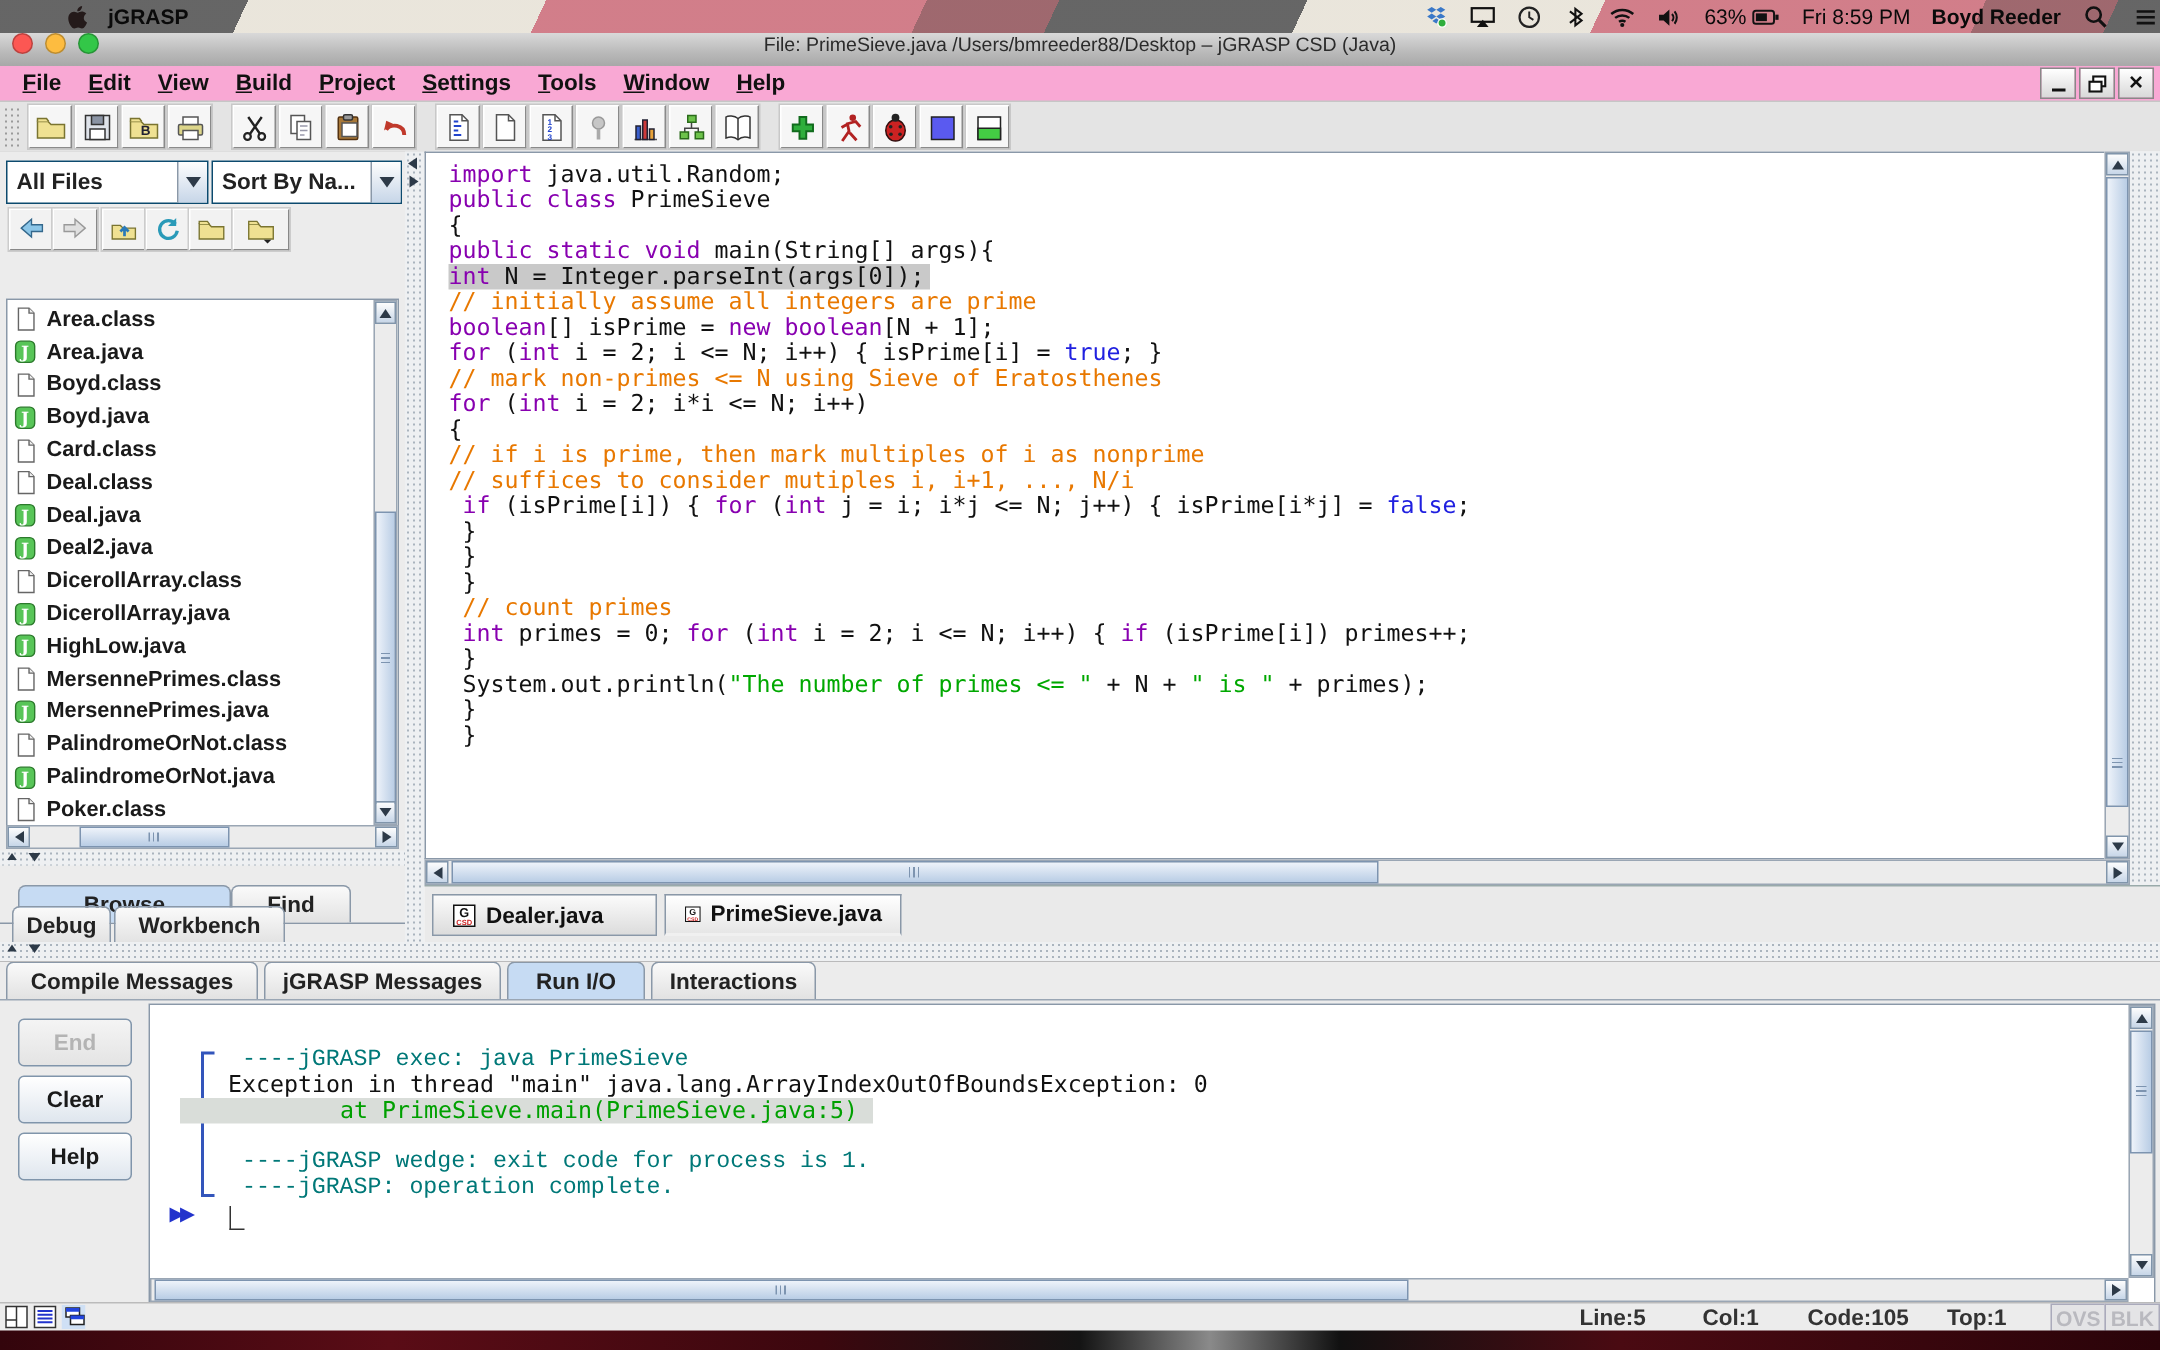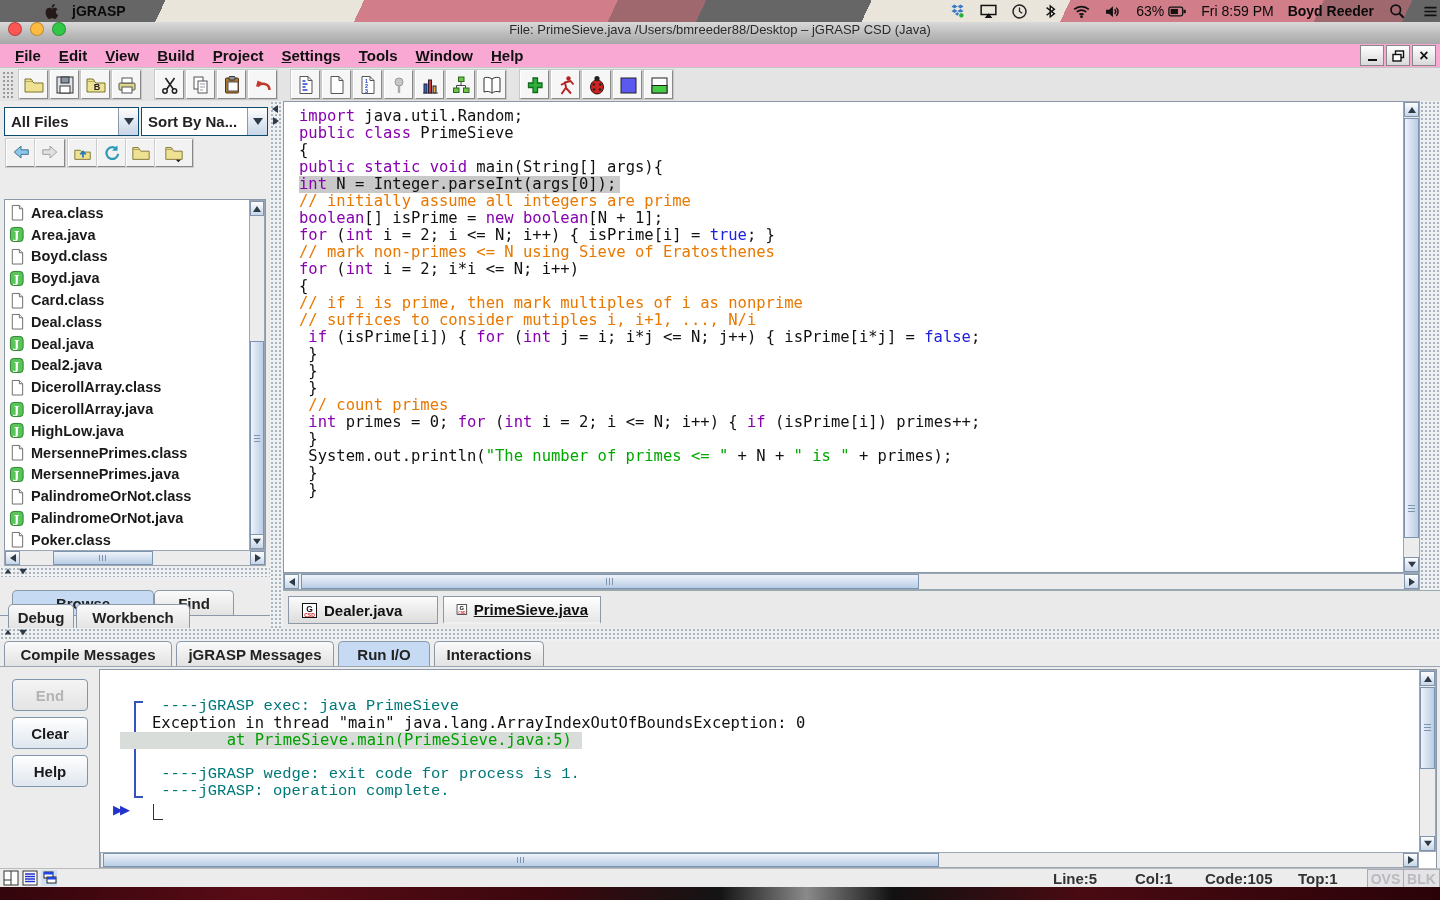--- a/index.html
+++ b/index.html
@@ -89,21 +89,21 @@
   .code-line.hl{background:var(--hl);width:fit-content;padding-right:4px;}
   .tok-k{color:var(--kw);} .tok-c{color:var(--cm);} .tok-s{color:var(--st);}
   .tok-b{color:var(--bo);} .tok-p{color:#111;}
   #ed-dotted{position:absolute;left:1137px;top:0;width:20px;height:489px;}
   #etabs{position:absolute;left:0;top:489px;width:1157px;height:38px;background:#eaeaea;border-top:1px solid #9aa;}
   .etab{position:absolute;top:5px;height:28px;background:linear-gradient(#fbfbfb,#dcdcdc);
     border:1px solid #8a98a8;display:flex;align-items:center;gap:6px;padding:0 12px;
     font-size:15px;font-weight:bold;color:#111;box-sizing:border-box;}
   .etab svg{width:17px;height:17px;}
   .etab.active{background:linear-gradient(#ffffff,#e6e6e6);border-bottom:2px solid #f0f0f0;}
-  .etab.active .elabel{text-decoration:underline;text-align:right;}
+  .etab.active .elabel{text-align:right;}
   
   #hsplit{left:0;top:628px;width:1440px;height:13px;}
   #btabs{left:0;top:641px;width:1440px;height:25px;background:#ececec;}
   #bottomrow{left:0;top:666px;width:1440px;height:202px;background:#ececec;border-top:1px solid #9aa6b4;}
   .sidebtn{position:absolute;left:12px;width:74px;height:30px;background:linear-gradient(#ffffff,#dfe6ee);
     border:1px solid #8095ab;border-radius:4px;display:flex;align-items:center;justify-content:center;
     font-size:15px;font-weight:bold;color:#1a1a1a;}
   .sidebtn.disabled{color:#b4b4b4;background:linear-gradient(#f4f4f4,#e4e4e4);}
   #outarea{position:absolute;left:99px;top:2px;right:3px;bottom:0;background:#fff;border:1px solid #8a98a8;box-sizing:border-box;}
   #outtext{position:absolute;left:52px;top:28px;font-family:"DejaVu Sans Mono",monospace;

